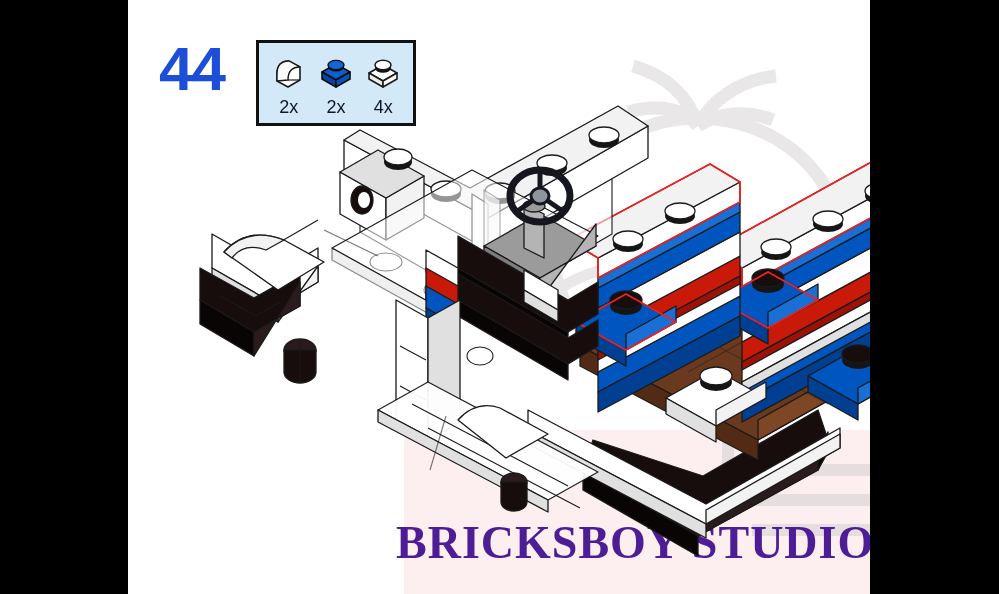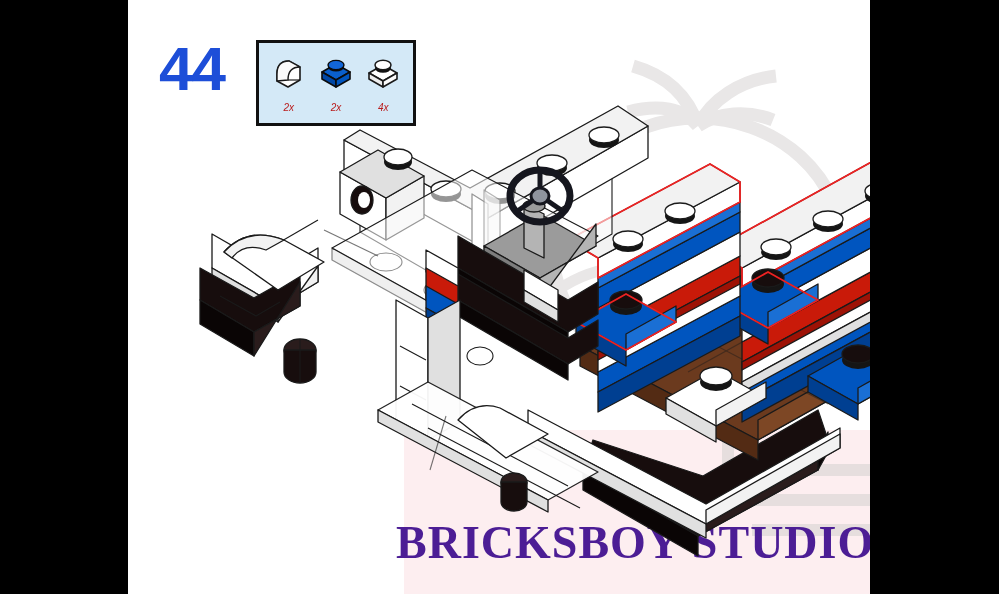--- a/index.html
+++ b/index.html
@@ -16,21 +16,21 @@
 
   
   #step-number{position:absolute;left:31px;top:38px;font-size:62px;font-weight:bold;
     color:#1d4ed8;letter-spacing:-2px;line-height:1;font-family:"Liberation Sans",sans-serif;}
 
   
   #callout{position:absolute;left:128px;top:40px;width:160px;height:86px;
     background:#d4e9f7;border:3px solid #111;box-sizing:border-box;}
   .parts-row{display:flex;justify-content:space-around;align-items:flex-end;height:52px;padding:5px 6px 0 6px;box-sizing:border-box;}
   .qty-row{display:flex;justify-content:space-around;align-items:center;height:24px;padding:0 6px;box-sizing:border-box;}
-  .qty{font-size:10px;color:#b91c1c;font-family:"Liberation Sans",sans-serif;width:42px;text-align:center;font-style:italic;}
+  .qty{font-size:18px;color:#0f172a;font-family:"Liberation Sans",sans-serif;width:42px;text-align:center;}
   .part{width:42px;height:42px;display:flex;align-items:center;justify-content:center;}
 
   
   #watermark{position:absolute;left:0;top:0;width:742px;height:594px;pointer-events:none;}
   #wm-text{position:absolute;left:268px;top:516px;font-size:46px;font-weight:bold;
     color:#4c1d95;font-family:"Liberation Serif",serif;letter-spacing:1px;white-space:nowrap;}
   #wm-pink{position:absolute;left:276px;top:430px;width:466px;height:164px;background:#fdeef0;}
 
   
   #model{position:absolute;left:0;top:0;width:742px;height:594px;}

